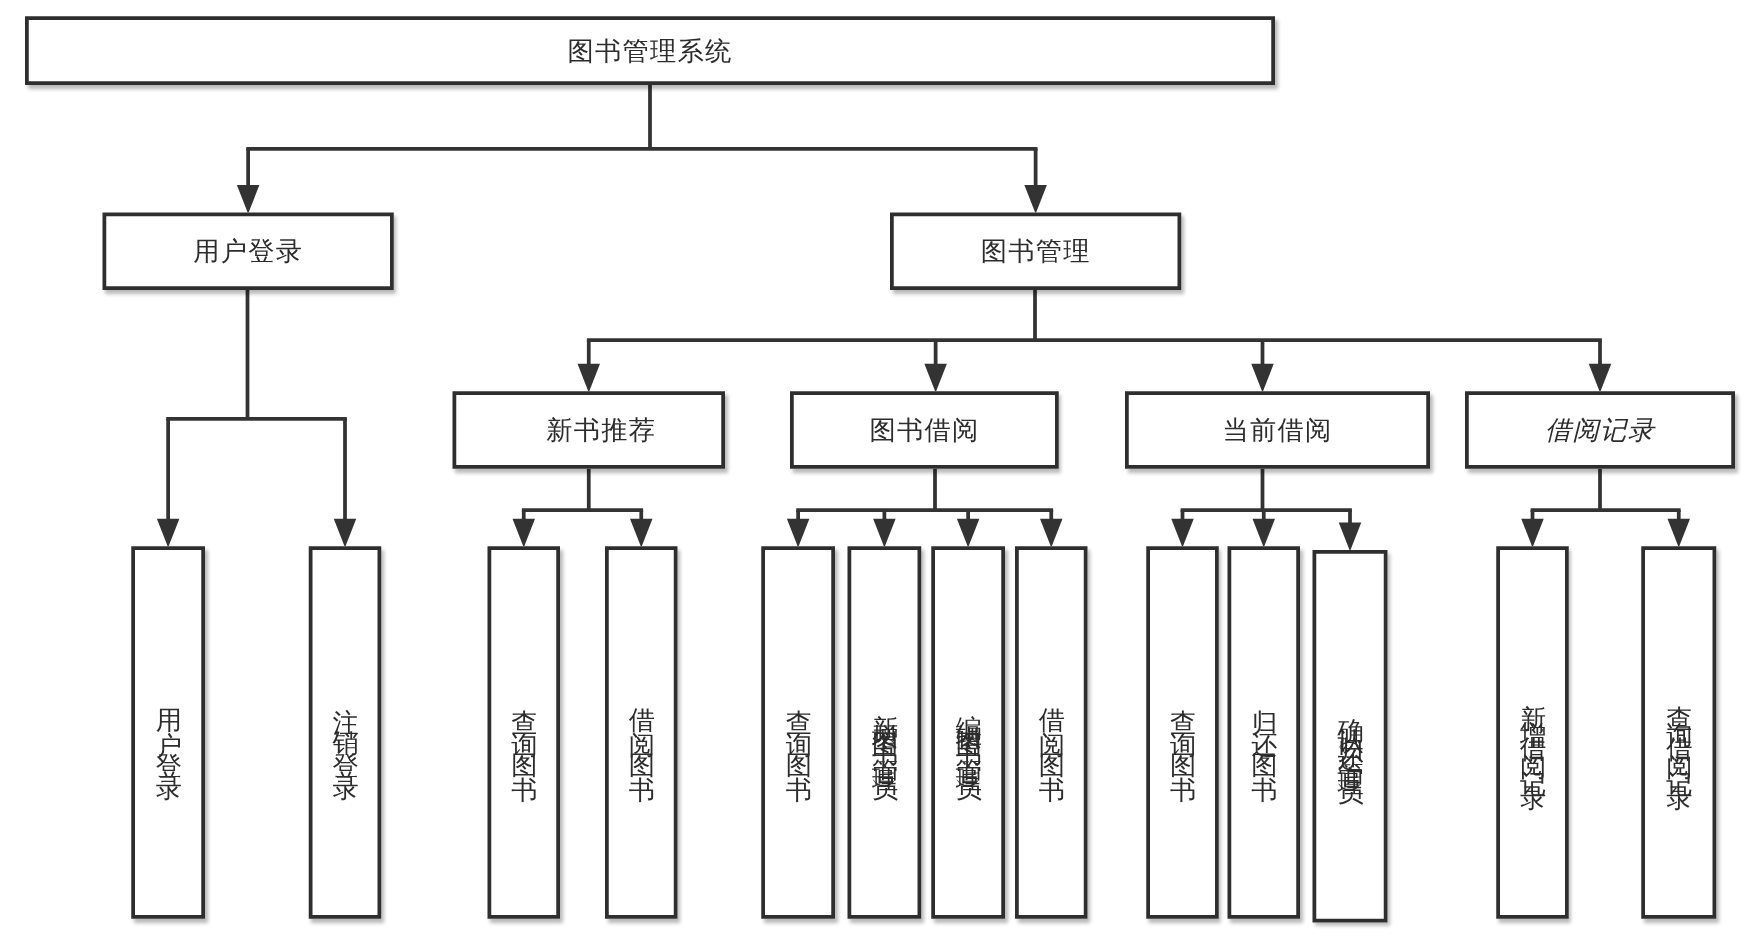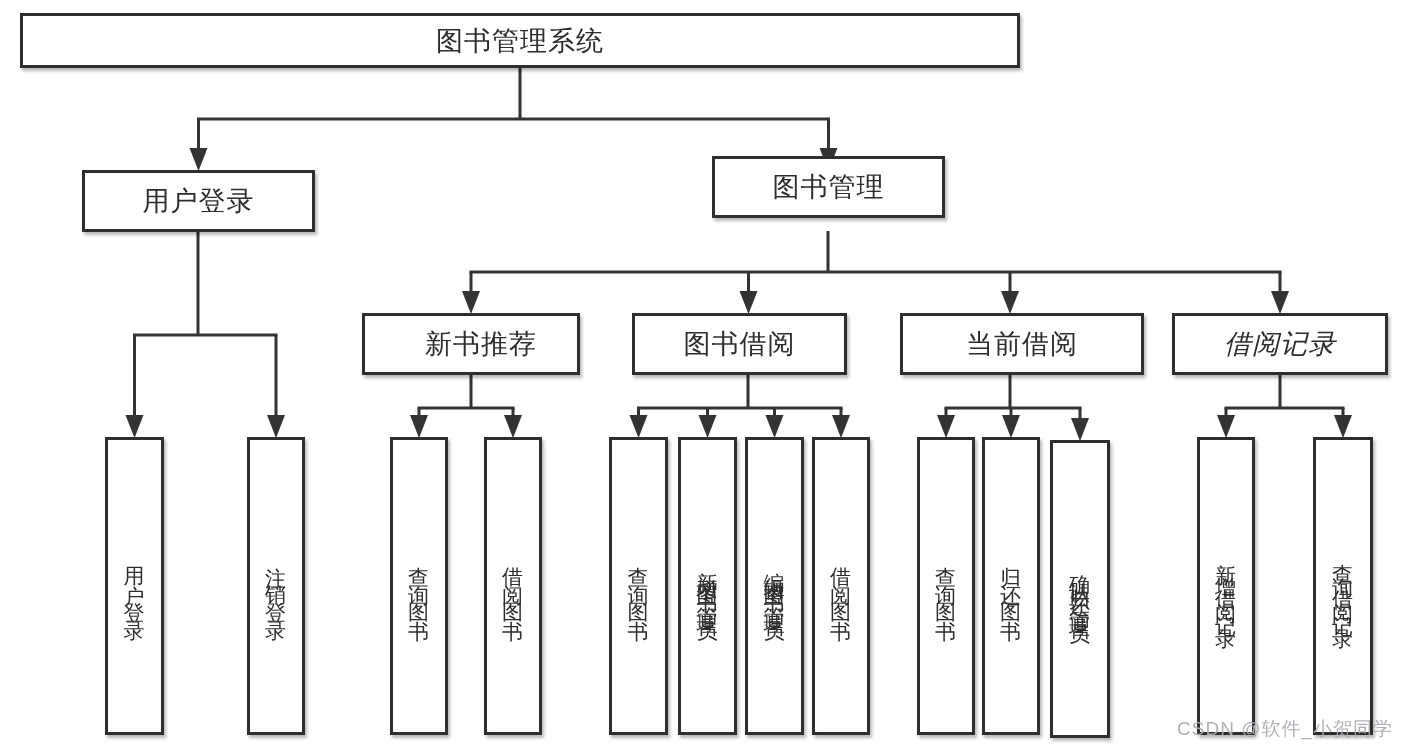--- a/index.html
+++ b/index.html
@@ -22,21 +22,21 @@
     border: 3px solid #2e2e2e;
     box-shadow: 2px 3px 3px rgba(0,0,0,0.28);
     display: flex;
     align-items: center;
     justify-content: center;
     color: #2c2c2c;
     box-sizing: border-box;
     text-align: center;
   }
   .node-h {
-    font-size: 27px;
+    font-size: 21px;
     letter-spacing: 1px;
     white-space: nowrap;
   }
   .node-v {
     writing-mode: vertical-rl;
     text-orientation: mixed;
     font-size: 21px;
     line-height: 1;
   }
   .watermark {
@@ -104,33 +104,32 @@
       <line x1="1280" y1="374" x2="1280" y2="408" stroke="#333333" stroke-width="3"></line>
       <line x1="1224.5" y1="408" x2="1344.5" y2="408" stroke="#333333" stroke-width="3"></line>
       <line x1="1226" y1="408" x2="1226" y2="419" stroke="#333333" stroke-width="3"></line>
       <polygon points="1217,415 1235,415 1226,438" fill="#333333"></polygon>
       <line x1="1343" y1="408" x2="1343" y2="419" stroke="#333333" stroke-width="3"></line>
       <polygon points="1334,415 1352,415 1343,438" fill="#333333"></polygon>
     </svg>
   <div id="nodes">
       <div class="node node-h" style="left: 20px; top: 13px; width: 1000px; height: 55px;">图书管理系统</div>
       <div class="node node-h" style="left: 82px; top: 170px; width: 233px; height: 62px;">用户登录</div>
-      <div class="node node-h" style="left: 712px; top: 156px; width: 233px; height: 62px;">图书管理</div>
+      <div class="node node-h" style="left: 712px; top: 170px; width: 233px; height: 62px;">图书管理</div>
       <div class="node node-h" style="left: 362px; top: 313px; width: 218px; height: 62px; padding-left: 20px;">新书推荐</div>
       <div class="node node-h" style="left: 632px; top: 313px; width: 215px; height: 62px;">图书借阅</div>
       <div class="node node-h" style="left: 900px; top: 313px; width: 244px; height: 62px;">当前借阅</div>
       <div class="node node-h" style="left: 1172px; top: 313px; width: 216px; height: 62px; font-style: italic;">借阅记录</div>
       <div class="node node-v" style="left: 105px; top: 437px; width: 59px; height: 298px; letter-spacing: 18px;">用户登录</div>
       <div class="node node-v" style="left: 247px; top: 437px; width: 58px; height: 298px; letter-spacing: 18px;">注销登录</div>
       <div class="node node-v" style="left: 390px; top: 437px; width: 58px; height: 298px; letter-spacing: 18px;">查询图书</div>
       <div class="node node-v" style="left: 484px; top: 437px; width: 58px; height: 298px; letter-spacing: 18px;">借阅图书</div>
       <div class="node node-v" style="left: 609px; top: 437px; width: 59px; height: 298px; letter-spacing: 18px;">查询图书</div>
       <div class="node node-v" style="left: 678px; top: 437px; width: 59px; height: 298px; letter-spacing: 7px;">新增图书（管理员）</div>
       <div class="node node-v" style="left: 745px; top: 437px; width: 59px; height: 298px; letter-spacing: 7px;">编辑图书（管理员）</div>
       <div class="node node-v" style="left: 812px; top: 437px; width: 58px; height: 298px; letter-spacing: 18px;">借阅图书</div>
       <div class="node node-v" style="left: 917px; top: 437px; width: 58px; height: 298px; letter-spacing: 18px;">查询图书</div>
       <div class="node node-v" style="left: 982px; top: 437px; width: 58px; height: 298px; letter-spacing: 18px;">归还图书</div>
       <div class="node node-v" style="left: 1050px; top: 440px; width: 60px; height: 298px; letter-spacing: 7px;">确认归还（管理员）</div>
       <div class="node node-v" style="left: 1197px; top: 437px; width: 58px; height: 298px; letter-spacing: 13px;">新增借阅记录</div>
       <div class="node node-v" style="left: 1313px; top: 437px; width: 60px; height: 298px; letter-spacing: 13px;">查询借阅记录</div>
     </div>
-  <div class="watermark">CSDN @软件_小贺同学</div>
 </div>
 
 </body></html>

